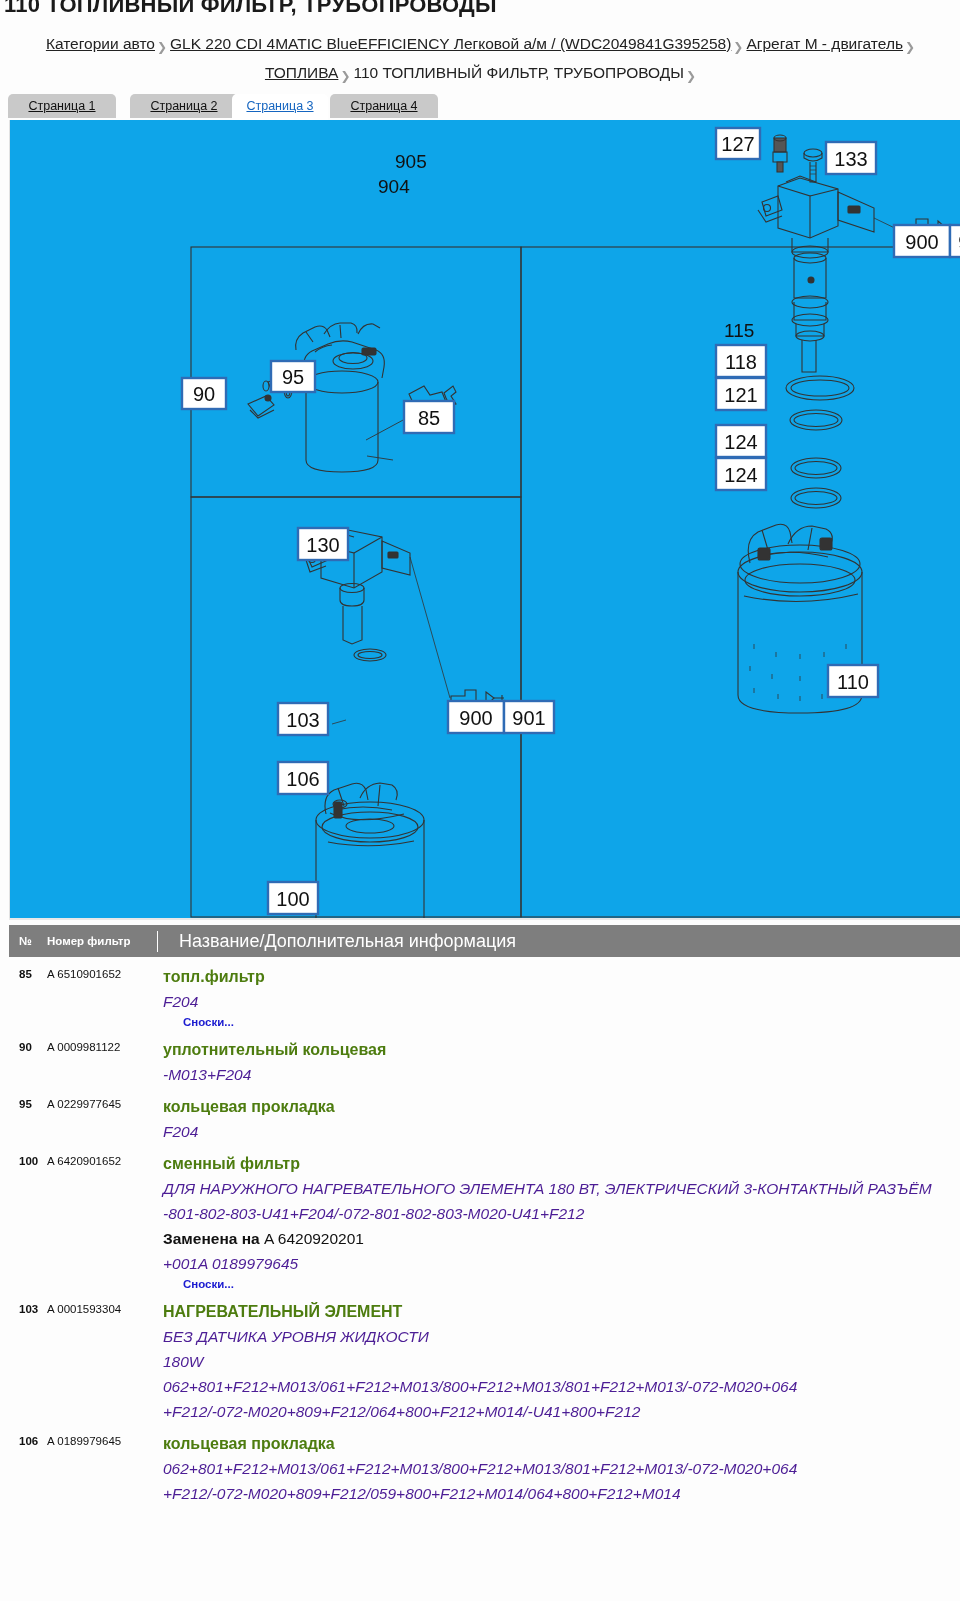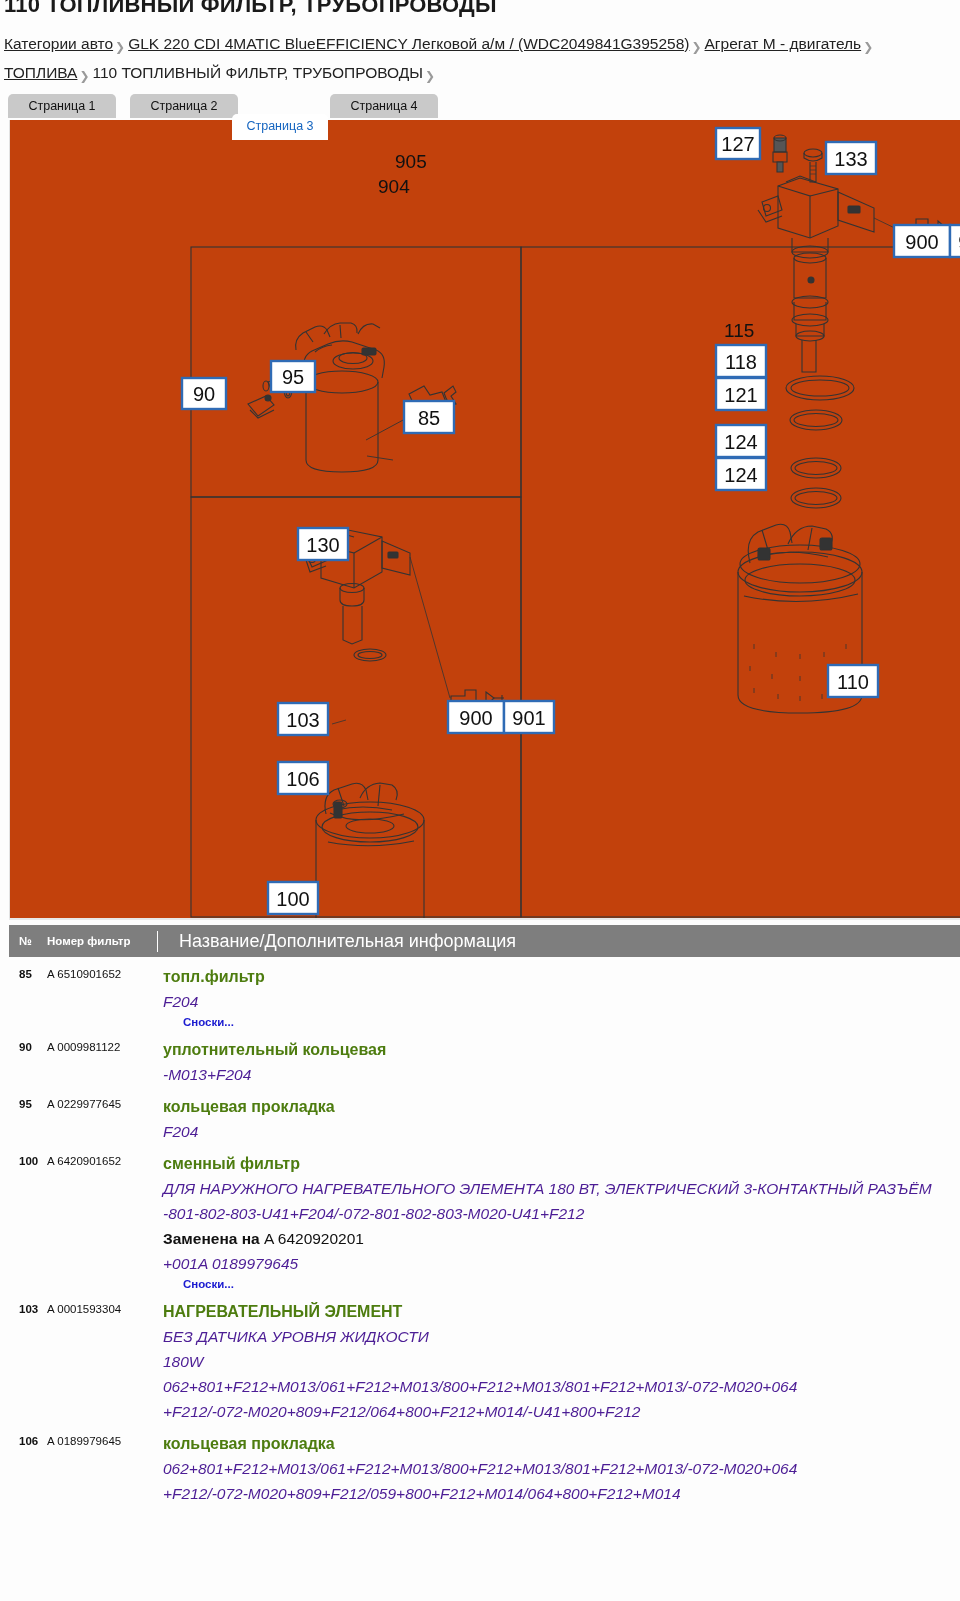--- a/index.html
+++ b/index.html
@@ -28,20 +28,21 @@
     white-space: nowrap;
   }
 
   .breadcrumb {
     position: absolute;
     left: 4px; top: 30px;
     width: 956px;
     font-size: 15.5px;
     color: #222;
     line-height: 27px;
+    text-align: center;
   }
   .crumb {
     color: #222;
     text-decoration: underline;
     cursor: pointer;
     white-space: nowrap;
   }
   .crumb.current {
     text-decoration: none;
     cursor: default;
@@ -65,34 +66,35 @@
     top: 0;
     height: 24px;
     background: #c9c9c9;
     border-radius: 5px 5px 0 0;
     font-size: 12.5px;
     color: #111;
     text-align: center;
     line-height: 24px;
     cursor: pointer;
     white-space: nowrap;
+    text-decoration: underline;
   }
   .tab.active {
     background: #ffffff;
     color: #1565c0;
     height: 26px;
     z-index: 3;
   }
 
   
   .diagram-area {
     position: absolute;
     left: 9px; top: 120px;
     width: 951px; height: 800px;
-    background: #c2410c;
+    background: #0ea5e9;
     border-left: 1px solid #e2e2e2;
     overflow: hidden;
   }
   .diagram-area svg { display: block; }
 
   .tabsep {
     position: absolute;
     left: 9px; top: 918px;
     width: 951px; height: 2px;
     background: #e8e8e8;
@@ -150,21 +152,21 @@
 
 <div id="page">
 
   <div class="page-title">110 ТОПЛИВНЫЙ ФИЛЬТР, ТРУБОПРОВОДЫ</div>
 
   <div class="breadcrumb" id="breadcrumb"><span class="crumb">Категории авто</span><span class="crumb-sep">❯</span><span class="crumb">GLK 220 CDI 4MATIC BlueEFFICIENCY Легковой а/м / (WDC2049841G395258)</span><span class="crumb-sep">❯</span><span class="crumb">Агрегат М - двигатель</span><span class="crumb-sep">❯</span><span class="crumb">ТОПЛИВА</span><span class="crumb-sep">❯</span><span class="crumb current">110 ТОПЛИВНЫЙ ФИЛЬТР, ТРУБОПРОВОДЫ</span><span class="crumb-sep">❯</span></div>
 
   <div class="tabstrip" id="tabstrip">
       <div class="tab" style="left: 8px; width: 108px;"><span>Страница 1</span></div>
       <div class="tab" style="left: 122px; width: 108px; margin-left: 8px;"><span>Страница 2</span></div>
-      <div class="tab active" style="left: 232px; width: 96px; margin-top: 20px;"><span>Страница 3</span></div>
+      <div class="tab active" style="left: 232px; width: 96px;"><span>Страница 3</span></div>
       <div class="tab" style="left: 330px; width: 108px;"><span>Страница 4</span></div>
     </div>
 
   <div class="diagram-area">
     <svg width="951" height="800" viewBox="0 0 951 800" xmlns="http://www.w3.org/2000/svg">
       <g fill="none" stroke="#333" stroke-width="1.1">
 
         <rect x="181" y="127" width="330" height="250"></rect>
         <rect x="181" y="377" width="330" height="420"></rect>
         <rect x="511" y="127" width="440" height="670"></rect>

